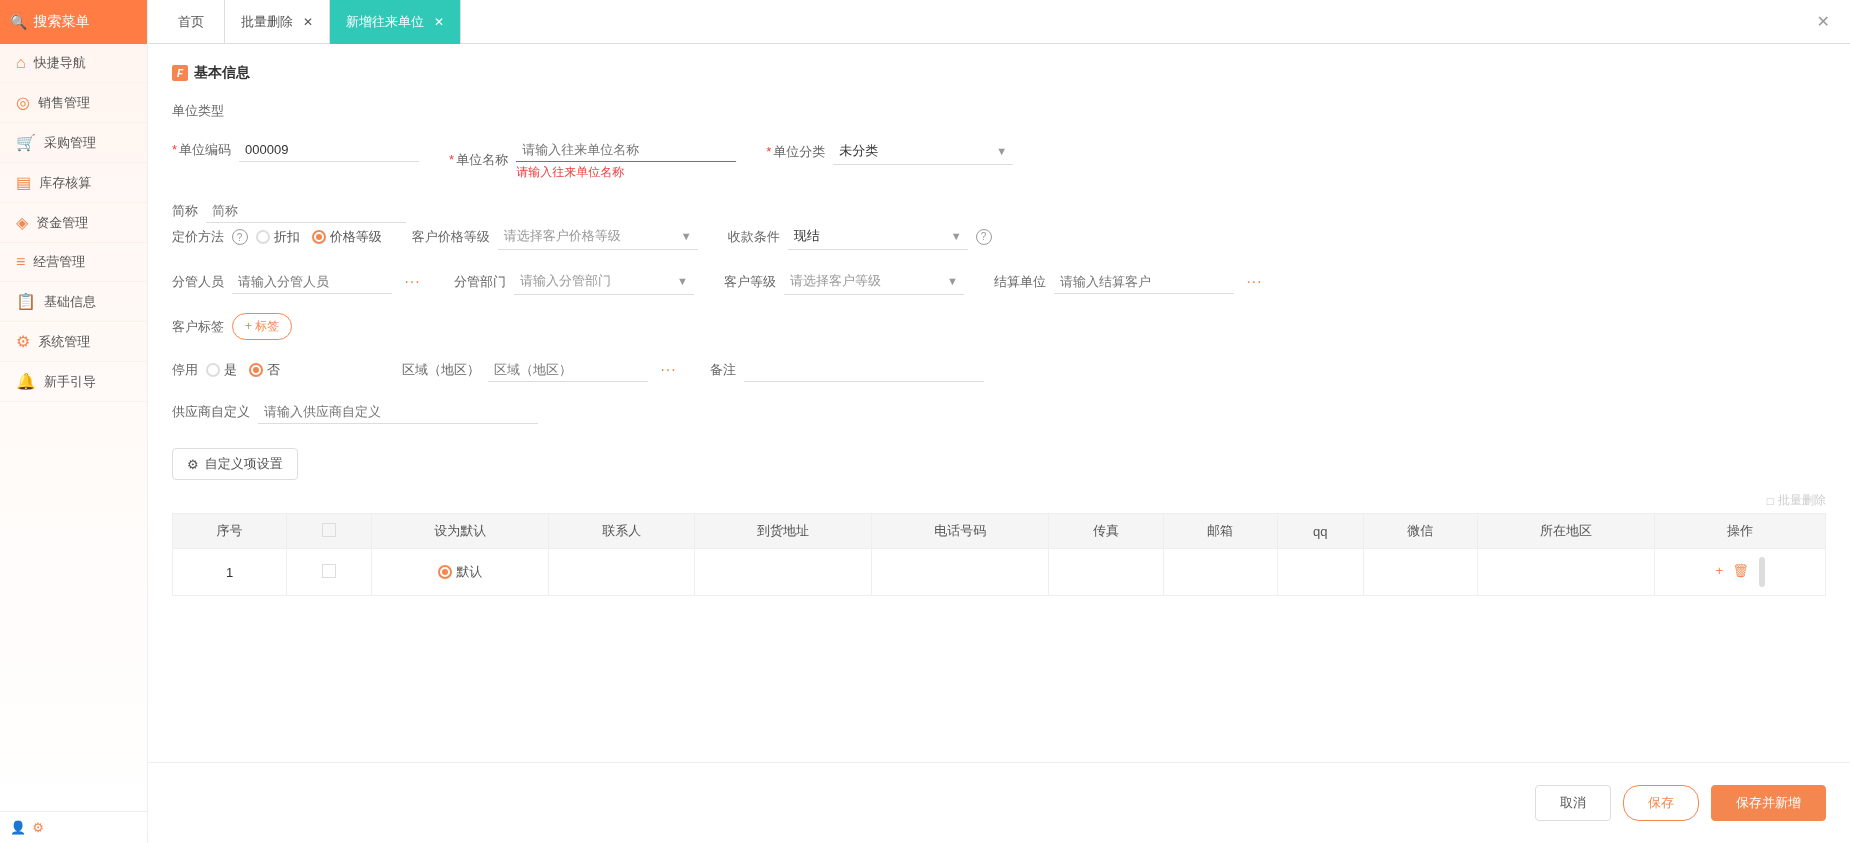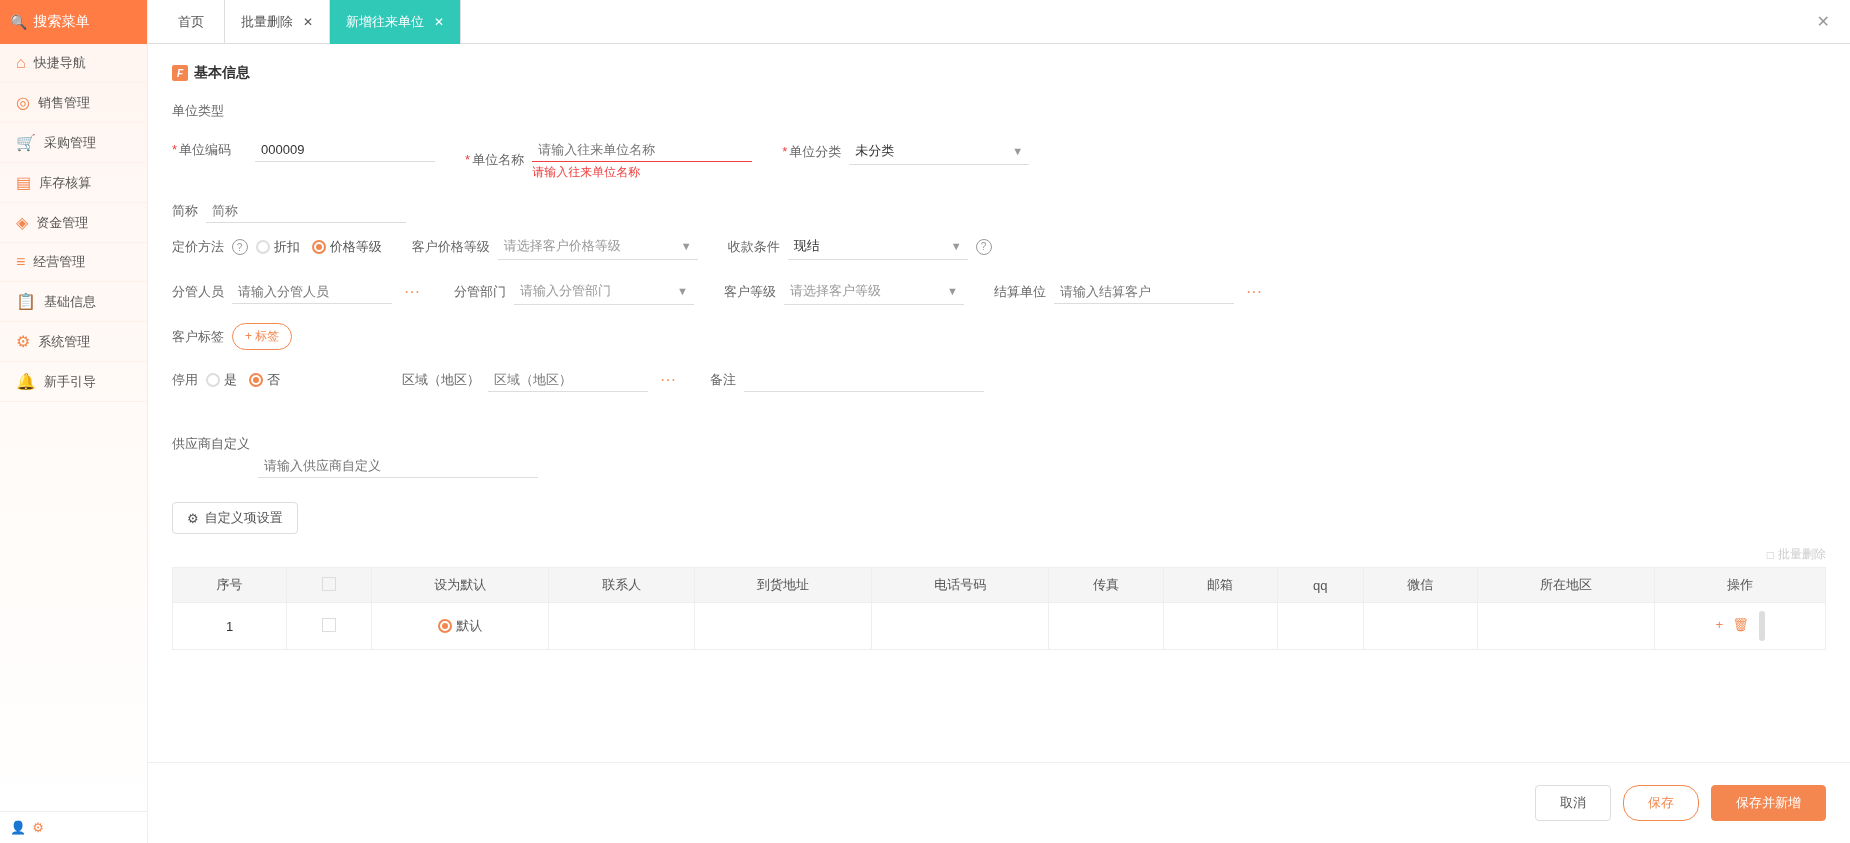--- a/index.html
+++ b/index.html
@@ -404,21 +404,21 @@
       </div>
     </div>
 
     
     <div class="form-row" style="margin-bottom: 18px;">
 
       <div class="form-field">
         <span class="form-label">
           <span class="required-star">*</span><span>单位编码</span>
         </span>
-        <input class="form-input" type="text" value="000009" style="width: 180px; margin-left: 16px;">
+        <input class="form-input" type="text" value="000009" style="width: 180px;">
       </div>
 
       <div class="form-field" style="flex-direction: column; align-items: flex-start; gap: 2px;">
         <div style="display:flex; align-items:center; gap:8px;">
           <span class="form-label">
             <span class="required-star">*</span><span>单位名称</span>
           </span>
           <div class="field-with-error">
             <input class="form-input error" type="text" style="width: 220px; border-bottom-color: rgb(240, 64, 64);" placeholder="请输入往来单位名称">
             <span class="error-msg">请输入往来单位名称</span>
@@ -431,21 +431,21 @@
           <span class="required-star">*</span><span>单位分类</span>
         </span>
         <div class="form-select" style="min-width:180px;">
           <span class="form-select-text has-value">未分类</span>
           <span class="chevron">▼</span>
         </div>
       </div>
     </div>
 
     
-    <div class="form-row" style="margin-bottom: 10px;">
+    <div class="form-row" style="margin-bottom: 0;">
       <div class="form-field">
         <span class="form-label">简称</span>
         <input class="form-input" type="text" style="width: 200px;" placeholder="简称">
       </div>
     </div>
 
     
     <div class="form-row" style="margin-bottom: 18px; align-items: center;">
 
       <div class="form-field">
@@ -549,21 +549,21 @@
       <div class="form-field">
         <span class="form-label">备注</span>
         <input class="form-input" type="text" style="width: 240px;">
       </div>
     </div>
 
     
     <div class="form-row" style="margin-bottom: 24px;">
       <div class="form-field">
         <span class="form-label">供应商自定义</span>
-        <input class="form-input" type="text" style="width: 280px; margin-top: 44px;" placeholder="请输入供应商自定义">
+        <input class="form-input" type="text" style="width: 280px;" placeholder="请输入供应商自定义">
       </div>
     </div>
 
     
     <button class="custom-settings-btn">
       <span>⚙</span>
       <span>自定义项设置</span>
     </button>
 
     

